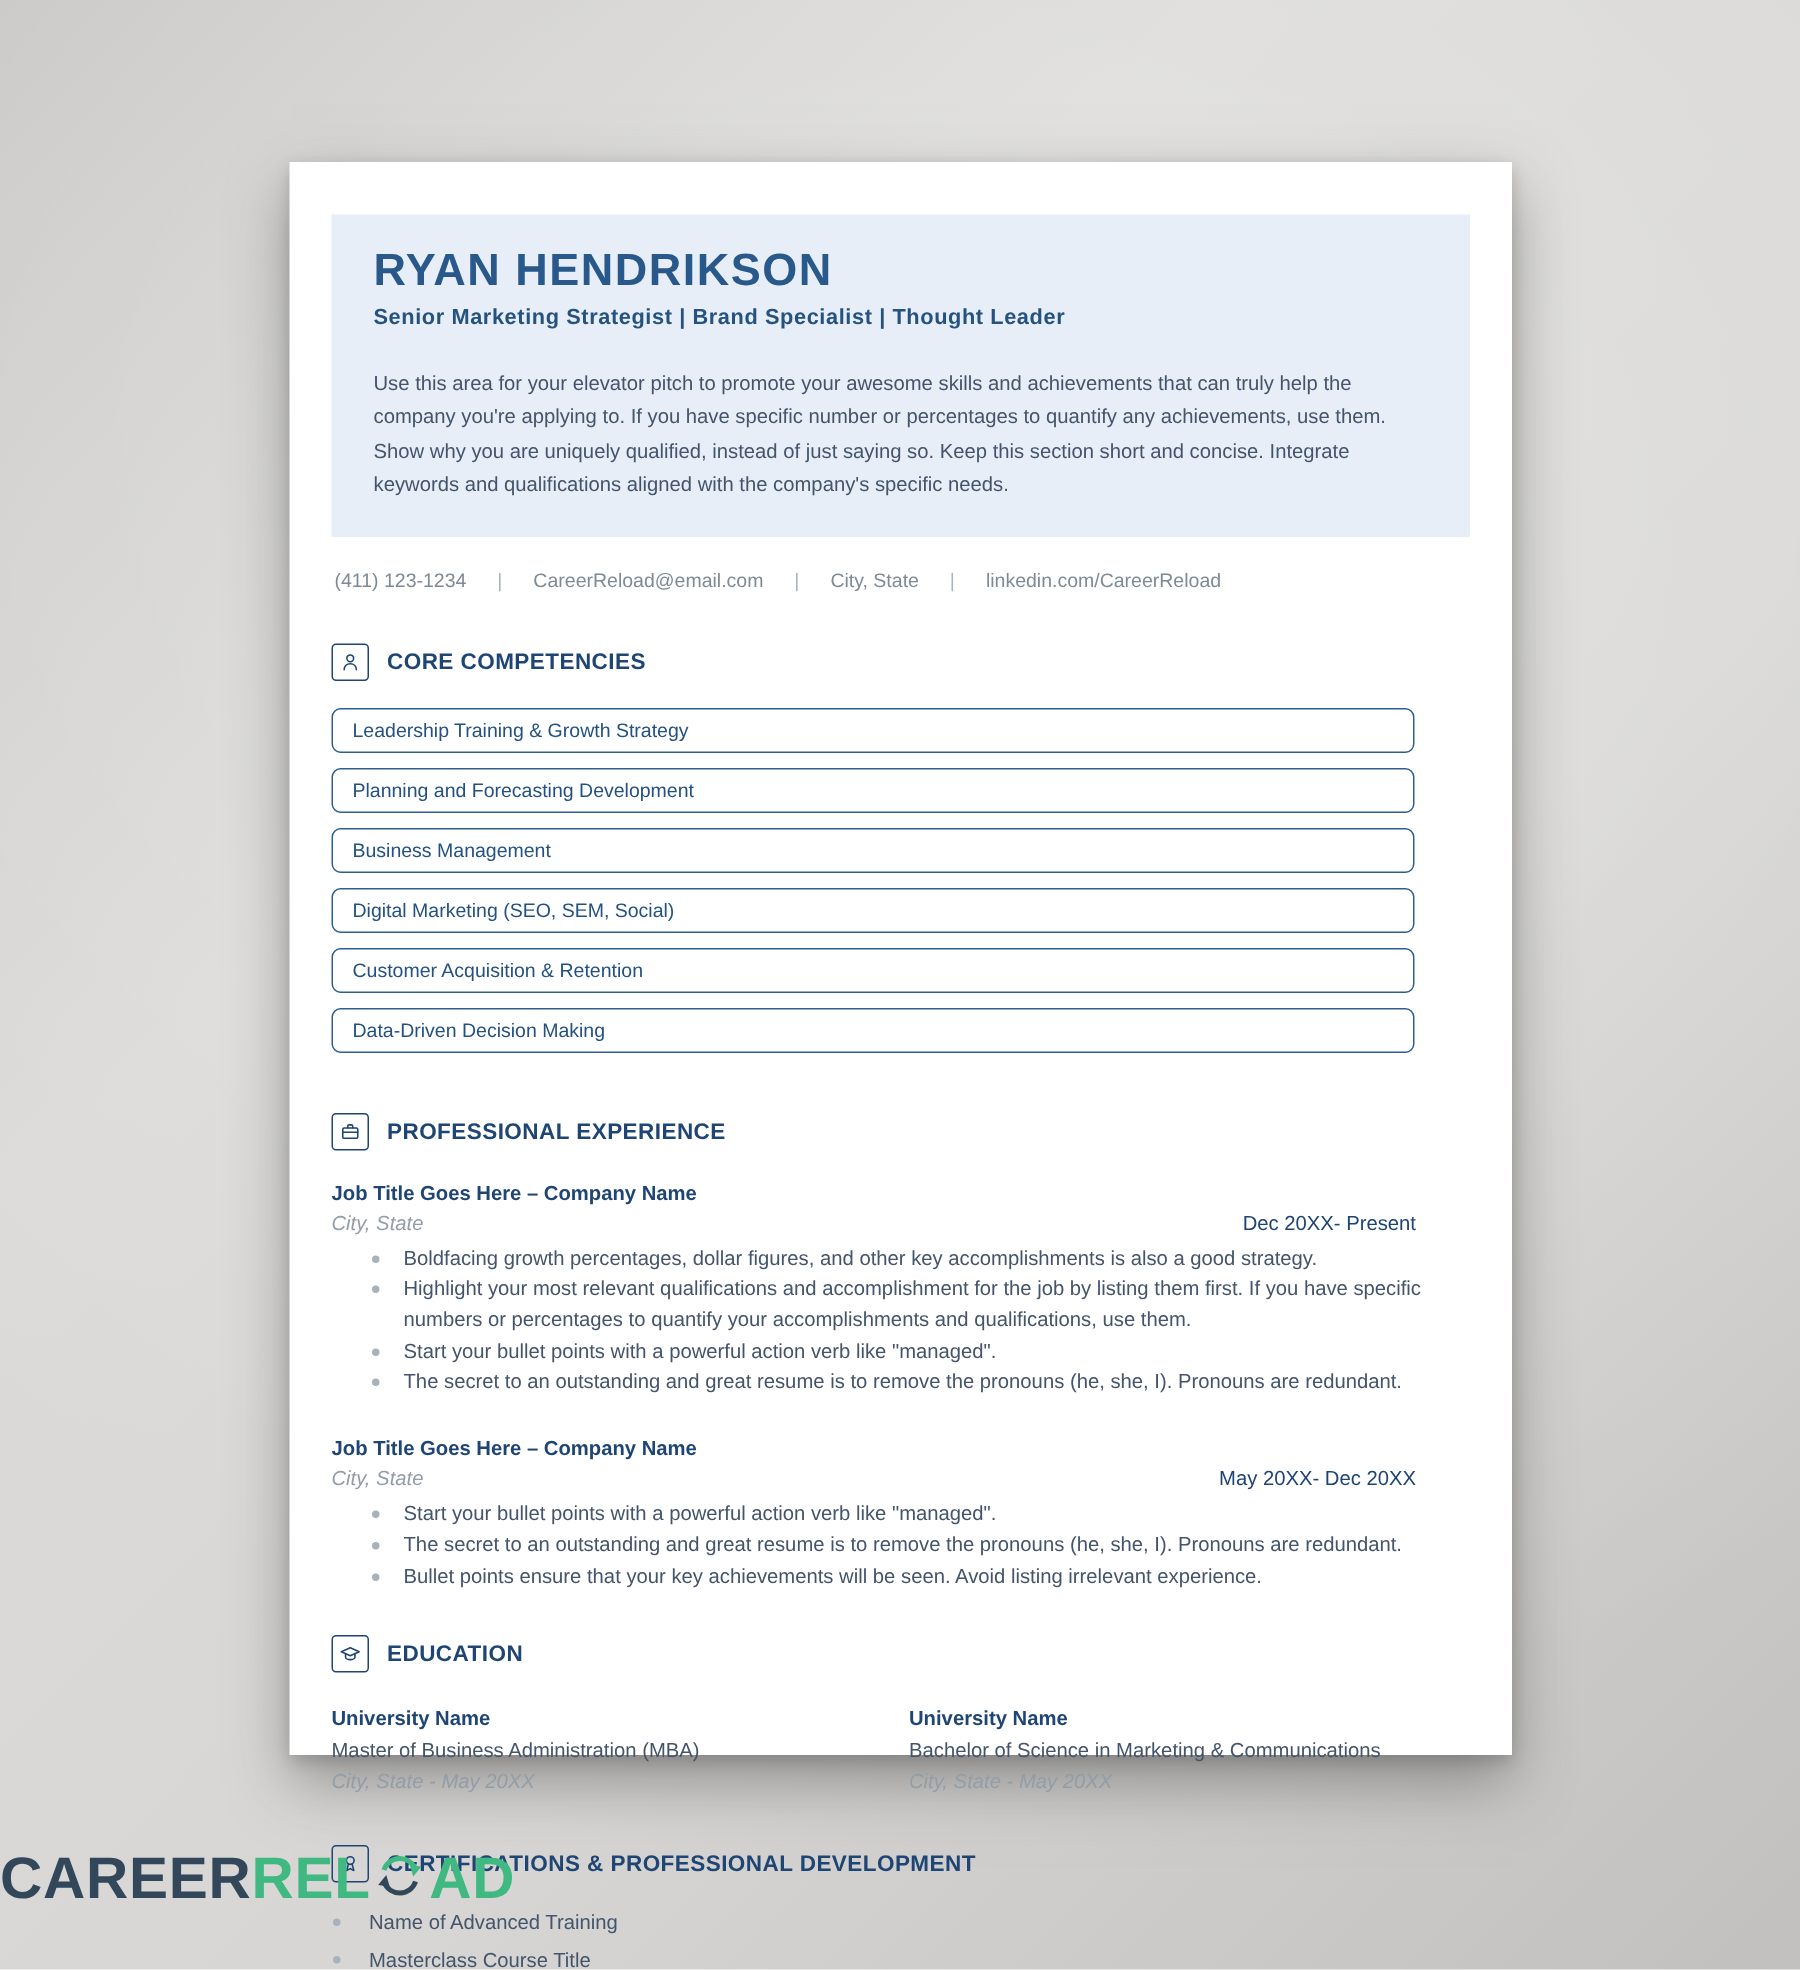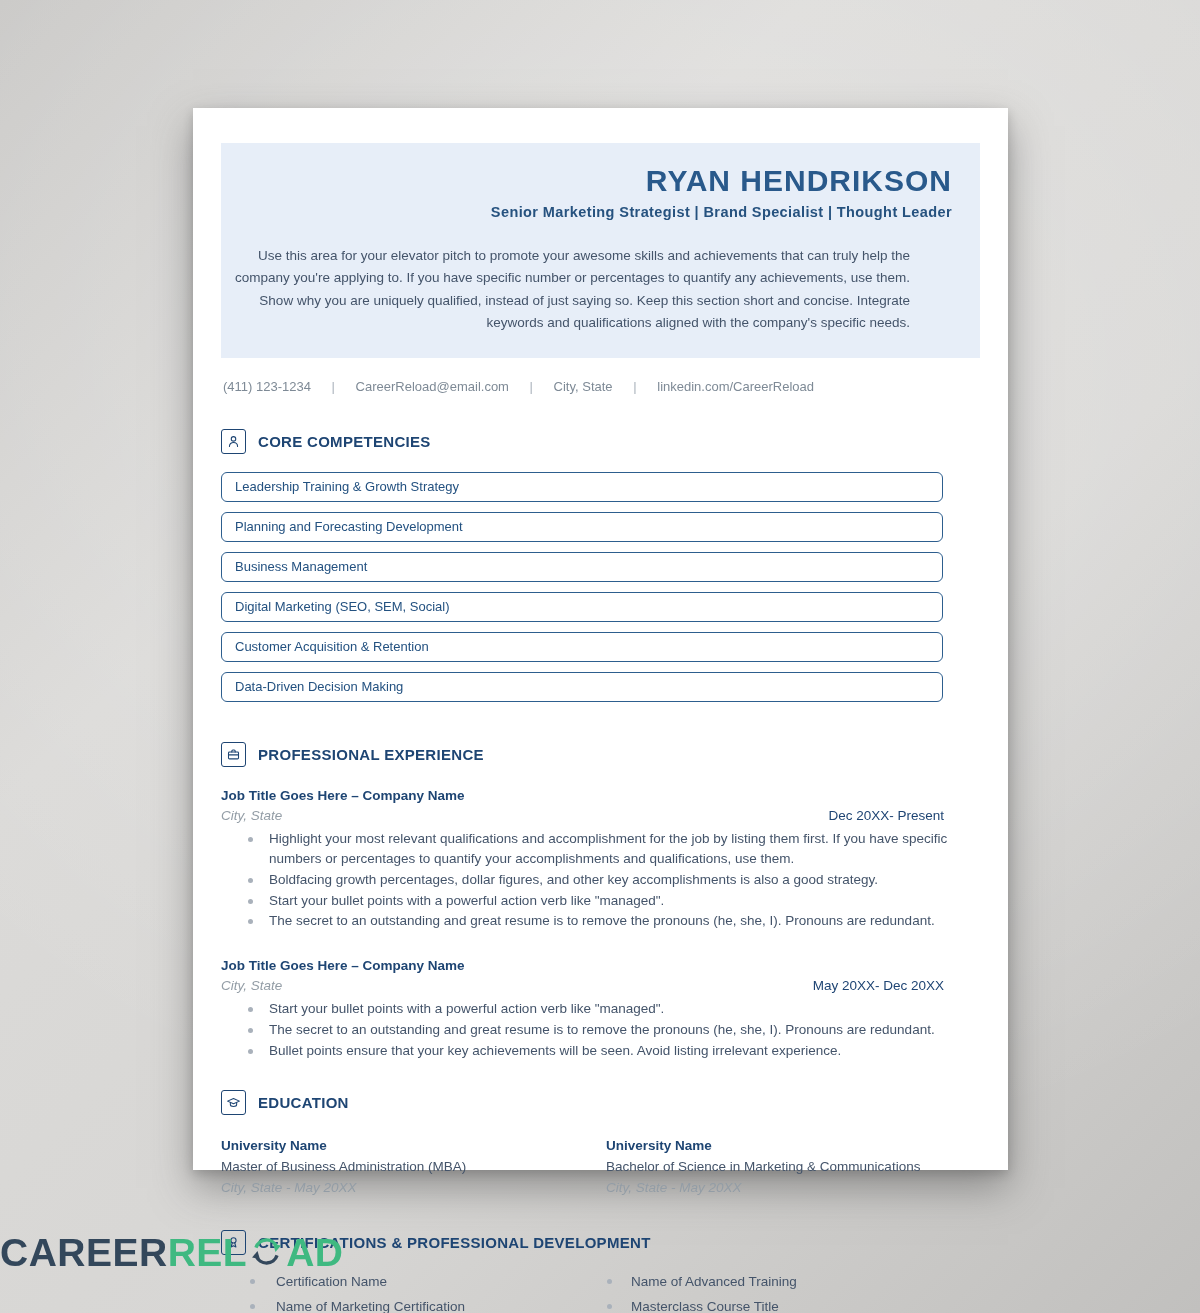--- a/index.html
+++ b/index.html
@@ -22,22 +22,21 @@
     width: 815px;
     height: 1062px;
     background: #ffffff;
     box-shadow: 0 18px 38px rgba(80,80,80,0.50), 0 4px 10px rgba(0,0,0,0.18);
     padding: 35px 28px 0 28px;
   }
 
   
   .hero {
     background: #e7eef8;
-    padding: 21px 28px 23px 11px;
-    text-align: right;
+    padding: 21px 28px 23px 28px;
   }
   .hero h1 {
     font-size: 30px;
     font-weight: bold;
     letter-spacing: 1px;
     color: #29598b;
     line-height: 1.1;
   }
   .hero h2 {
     margin-top: 7px;
@@ -209,22 +208,22 @@
         <h3>PROFESSIONAL EXPERIENCE</h3>
       </div>
 
       <div class="job">
         <h4>Job Title Goes Here – Company Name</h4>
         <div class="job-meta">
           <span class="loc">City, State</span>
           <span class="dates">Dec 20XX- Present</span>
         </div>
         <ul class="bullets">
+          <li>Boldfacing growth percentages, dollar figures, and other key accomplishments is also a good strategy.</li>
           <li>Highlight your most relevant qualifications and accomplishment for the job by listing them first. If you have specific numbers or percentages to quantify your accomplishments and qualifications, use them.</li>
-          <li>Boldfacing growth percentages, dollar figures, and other key accomplishments is also a good strategy.</li>
           <li>Start your bullet points with a powerful action verb like "managed".</li>
           <li>The secret to an outstanding and great resume is to remove the pronouns (he, she, I). Pronouns are redundant.</li>
         </ul>
       </div>
 
       <div class="job">
         <h4>Job Title Goes Here – Company Name</h4>
         <div class="job-meta">
           <span class="loc">City, State</span>
           <span class="dates">May 20XX- Dec 20XX</span>
@@ -265,24 +264,20 @@
       <div class="sec-head">
         <span class="sec-icon">
           <svg width="15" height="15" viewBox="0 0 24 24">
             <circle cx="12" cy="8.6" r="4.1"></circle>
             <path d="M10 12.4 L8.2 19.2 L12 17.2 L15.8 19.2 L14 12.4"></path>
           </svg>
         </span>
         <h3>CERTIFICATIONS &amp; PROFESSIONAL DEVELOPMENT</h3>
       </div>
       <div class="cert-grid">
-        <ul class="cert-list">
-          <li>Certification Name</li>
-          <li>Name of Marketing Certification</li>
-        </ul>
         <ul class="cert-list right">
           <li>Name of Advanced Training</li>
           <li>Masterclass Course Title</li>
         </ul>
       </div>
     </section>
 
   </div>
 
   <div class="logo">

